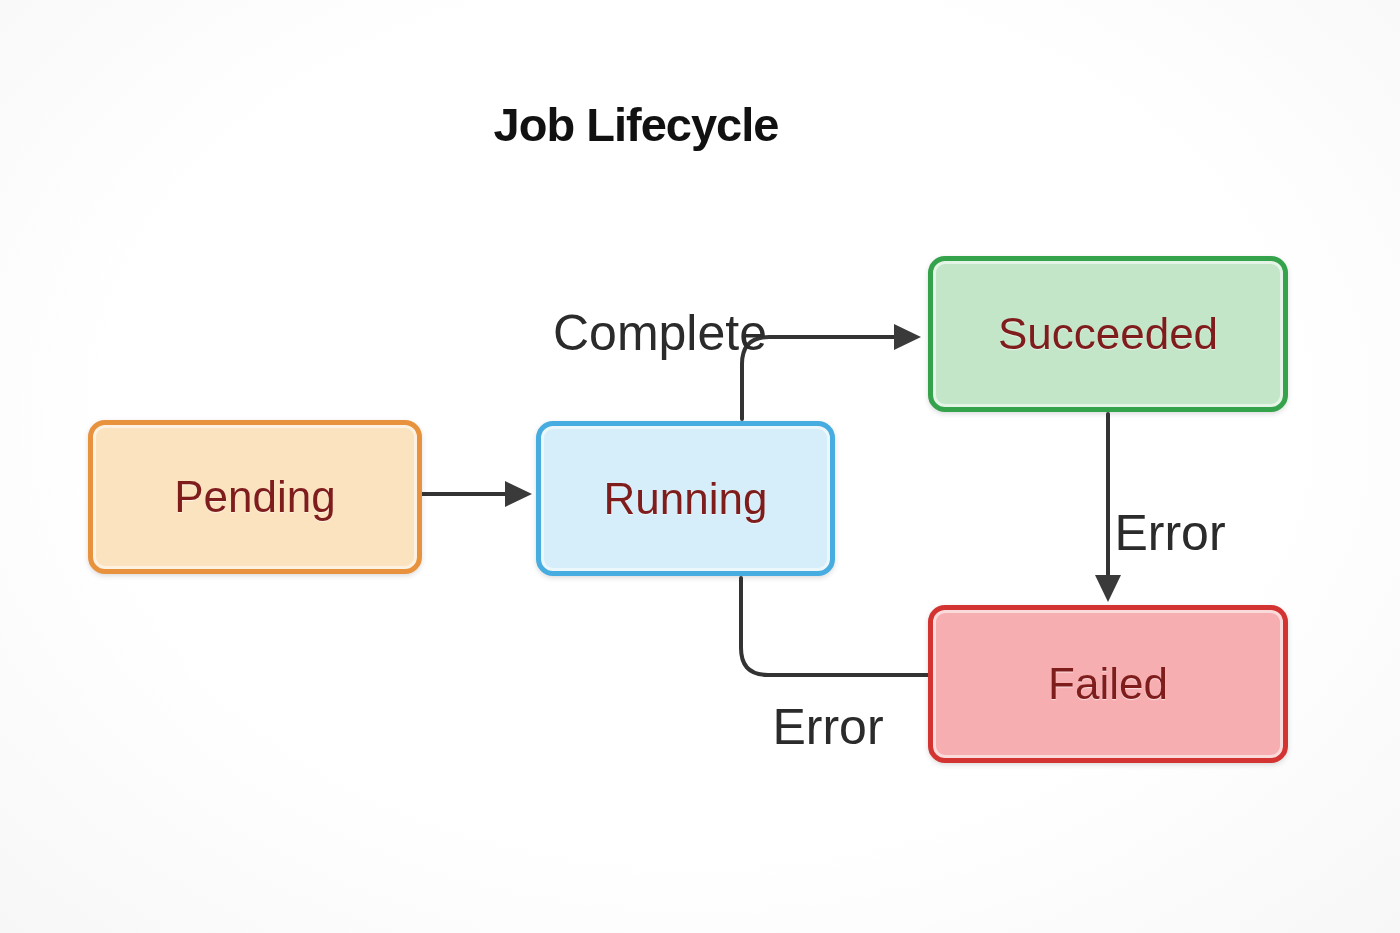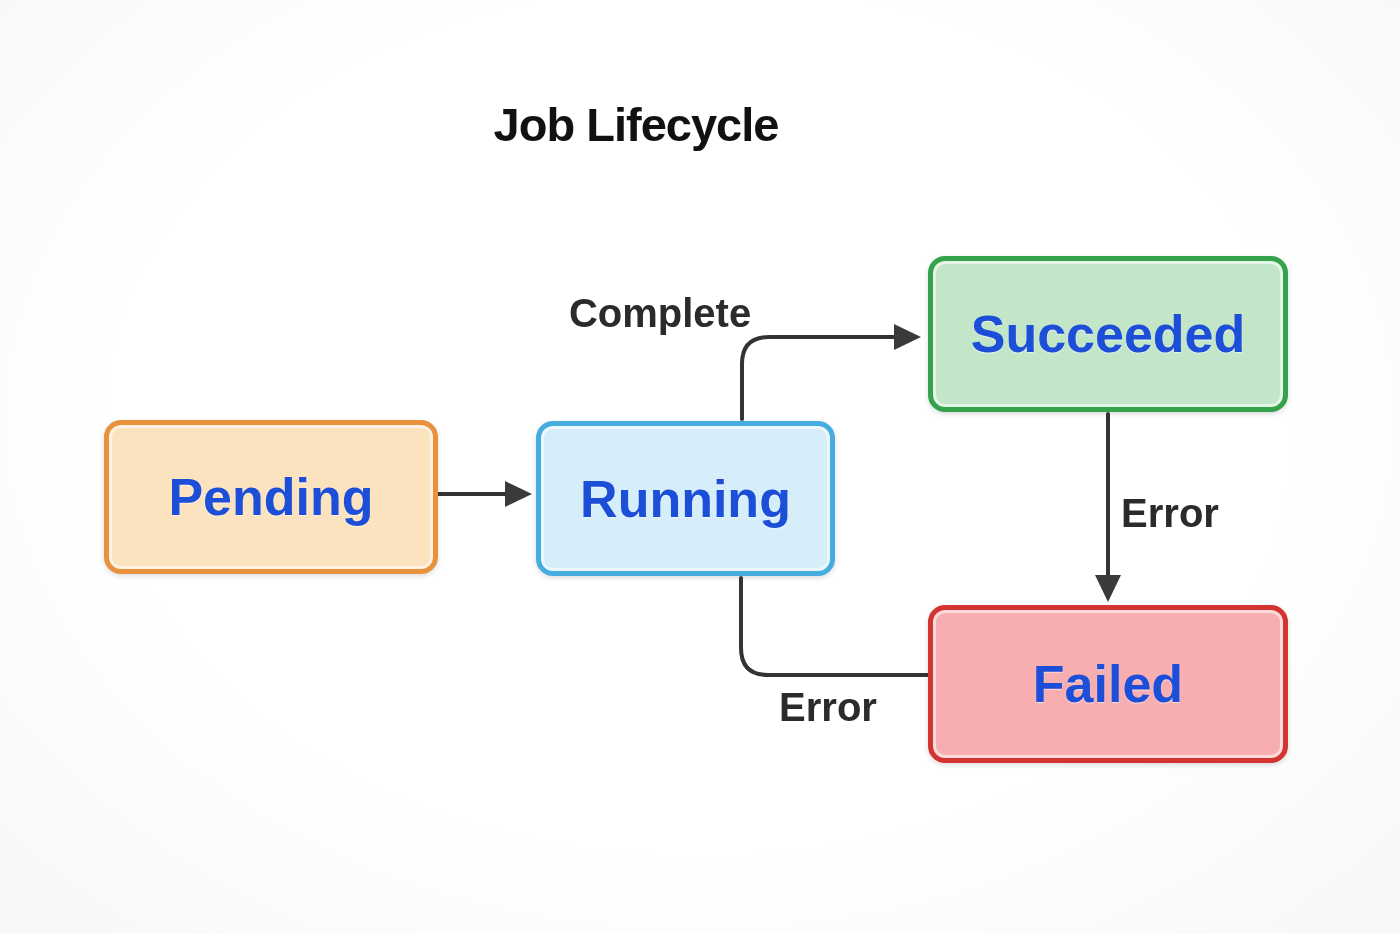--- a/index.html
+++ b/index.html
@@ -41,37 +41,38 @@
   .node {
     position: absolute;
     display: flex;
     align-items: center;
     justify-content: center;
     border: 5px solid;
     border-radius: 17px;
     box-shadow: 0 2px 5px rgba(60,60,60,0.18), inset 0 0 0 3px rgba(255,255,255,0.55);
   }
   .node-label {
-    font-size: 52px;
-    font-weight: bold;
-    color: #1d4ed8;
+    font-size: 44px;
+    font-weight: normal;
+    color: #7f1d1d;
     text-shadow: 0 1px 1px rgba(255,255,255,0.6);
     white-space: nowrap;
   }
   .node-pending   { left: 88px;  top: 420px; width: 334px; height: 154px; }
   .node-running   { left: 536px; top: 421px; width: 299px; height: 155px; }
   .node-succeeded { left: 928px; top: 256px; width: 360px; height: 156px; }
   .node-failed    { left: 928px; top: 605px; width: 360px; height: 158px; }
   .edge-label {
     position: absolute;
     transform: translate(-50%, -50%);
-    font-size: 40px;
-    font-weight: 700;
+    font-size: 50px;
+    font-weight: 400;
     color: #2b2b2b;
     white-space: nowrap;
+    margin-top: 20px;
   }
   .edge-label-complete     { left: 660px;  top: 313px; }
   .edge-label-error-right  { left: 1170px; top: 513px; }
   .edge-label-error-bottom { left: 828px;  top: 707px; }
 </style>
 </head>
 <body>
 
 <div class="canvas">
 
@@ -98,21 +99,21 @@
       <polygon class="arrow-head" points="1108,602 1095,575 1121,575"></polygon>
     </g>
   </svg>
 
   <div class="edge-label edge-label-complete">Complete</div>
 
   <div class="edge-label edge-label-error-right">Error</div>
 
   <div class="edge-label edge-label-error-bottom">Error</div>
 
-  <div class="node node-pending" style="background: rgb(250, 227, 190); border-color: rgb(232, 146, 62); margin-left: 16px;">
+  <div class="node node-pending" style="background: rgb(250, 227, 190); border-color: rgb(232, 146, 62);">
     <span class="node-label">Pending</span>
   </div>
 
   <div class="node node-running" style="background: rgb(214, 238, 249); border-color: rgb(71, 172, 223);">
     <span class="node-label">Running</span>
   </div>
 
   <div class="node node-succeeded" style="background: rgb(195, 230, 201); border-color: rgb(53, 162, 76);">
     <span class="node-label">Succeeded</span>
   </div>

